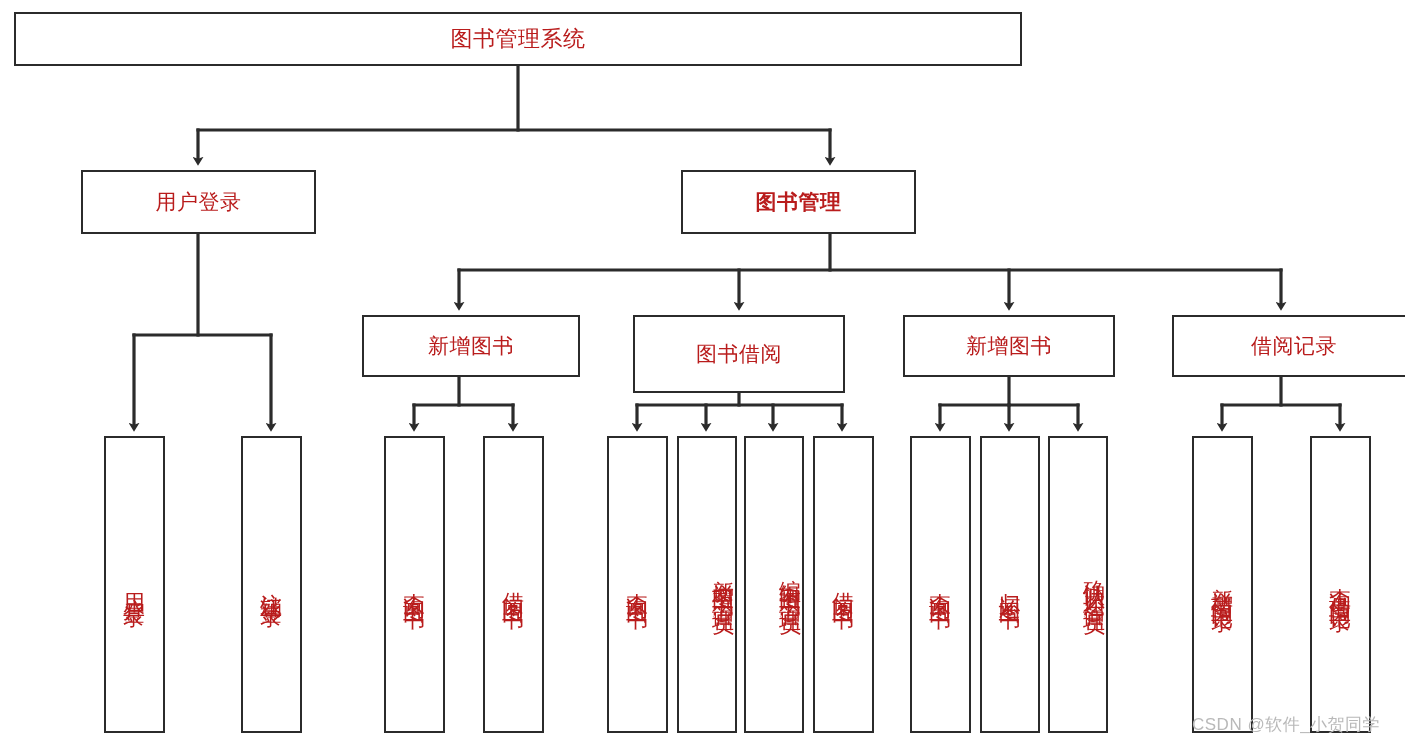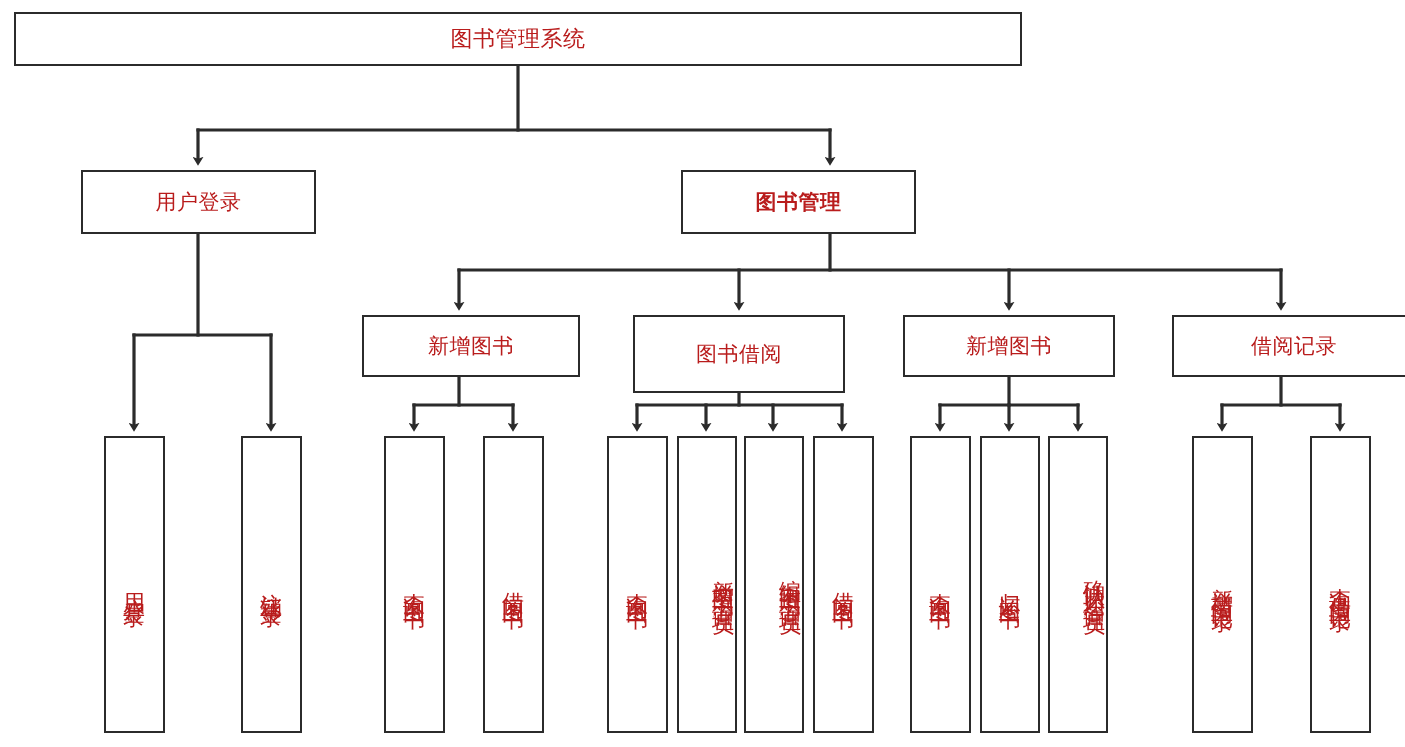--- a/index.html
+++ b/index.html
@@ -182,14 +182,15 @@
     <span>确认归还（管理员）</span>
   </div>
 
   <div class="node vert mid" style="left:1192px; top:436px; width:61px; height:297px;">
     <span>新增借阅记录</span>
   </div>
   <div class="node vert mid" style="left:1310px; top:436px; width:61px; height:297px;">
     <span>查询借阅记录</span>
   </div>
 
+  <div class="watermark" style="left:1192px; top:713px;">CSDN @软件_小贺同学</div>
 
 </div>
 
 </body></html>

